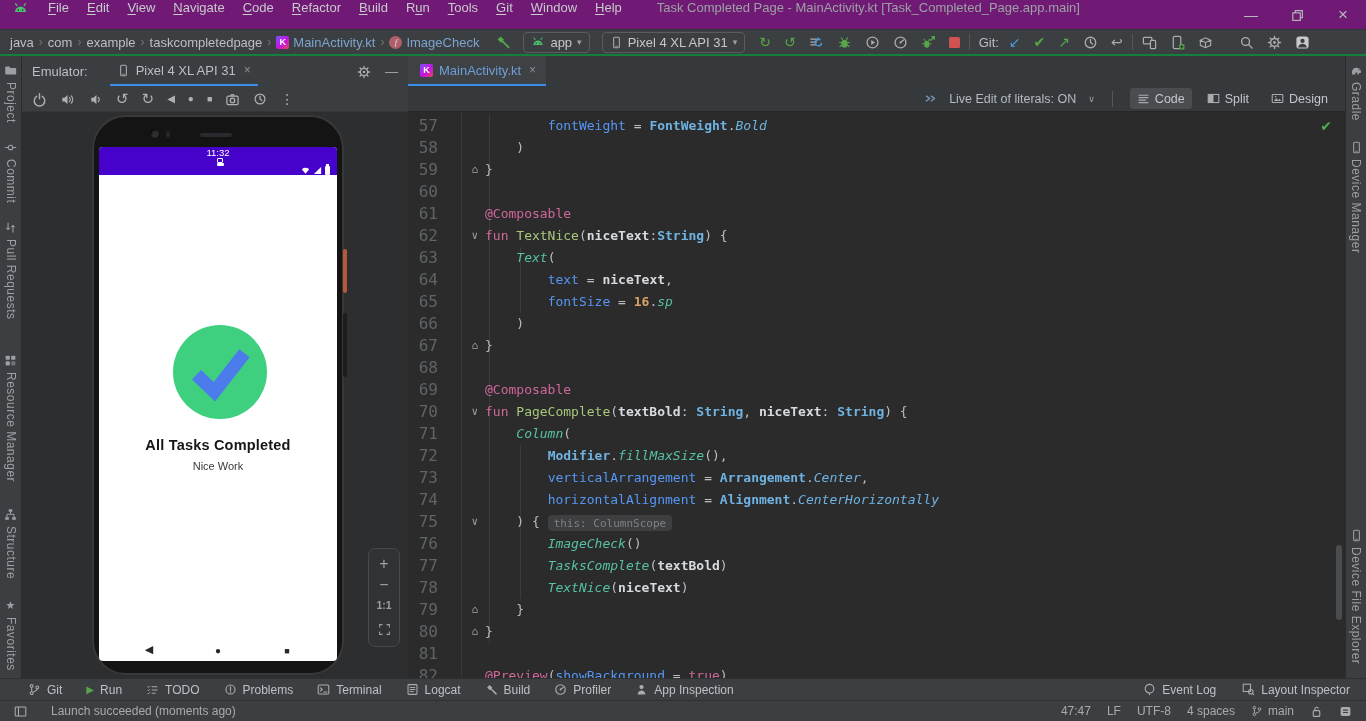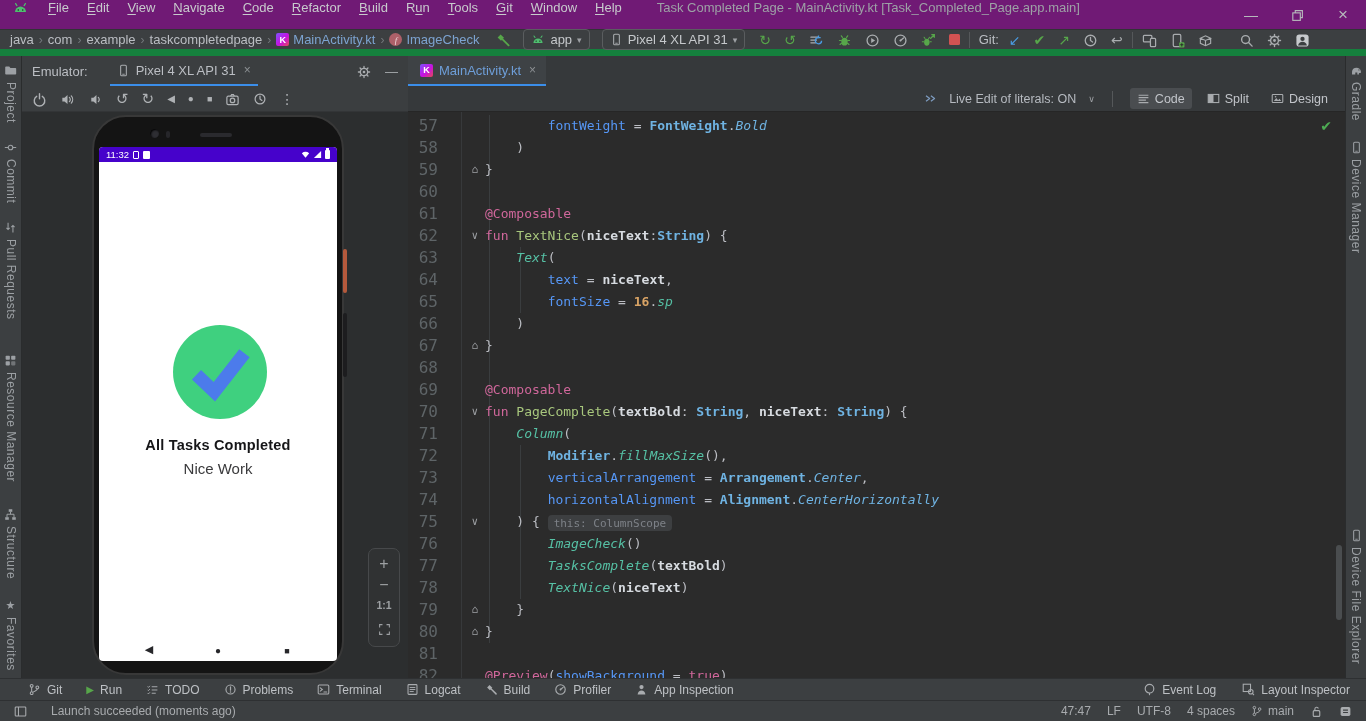--- a/index.html
+++ b/index.html
@@ -18,21 +18,21 @@
   .menu-item { padding:0 9px; color:#C8CACD; cursor:default; }
   .menu-item u { text-decoration:underline; text-underline-offset:2px; }
   .win-title { margin-left:26px; color:#9DA1A6; white-space:nowrap; }
   .win-controls { margin-left:auto; display:flex; height:30px; }
   .win-btn { width:46px; display:flex; align-items:center; justify-content:center;
              color:#B6B9BC; font-size:14px; }
 
   
   .toolbar { position:absolute; left:0; top:30px; width:1366px; height:26px;
              background:#3C3F41; display:flex; align-items:center; padding:0 10px;
-             font-size:13px; border-bottom:7px solid #15803d; }
+             font-size:13px; border-bottom:2px solid #15803d; }
   .crumbs { display:flex; align-items:center; gap:5px; }
   .crumb { color:#BBBEC3; }
   .crumb-sep { color:#73777B; font-size:12px; }
   .crumb-file, .crumb-sym { color:#7CA3D0; display:flex; align-items:center; gap:4px; }
   .kt-ic { width:13px; height:13px; border-radius:2px; display:inline-flex; align-items:center;
            justify-content:center; background:linear-gradient(135deg,#7F52FF,#C711E1 55%,#E44857);
            color:#fff; font-size:9px; font-weight:bold; }
   .fn-ic { width:13px; height:13px; border-radius:50%; background:#AD6069; color:#EFD9DC;
            display:inline-flex; align-items:center; justify-content:center;
            font-size:9px; font-style:italic; font-family:"Liberation Serif",serif; }
@@ -77,31 +77,31 @@
   .p-btn-power { position:absolute; right:-5px; top:132px; width:4px; height:44px;
                  background:#B5593C; border-radius:2px; }
   .p-btn-vol { position:absolute; right:-5px; top:196px; width:4px; height:64px;
                background:#1d1d1f; border-radius:2px; }
   .p-cam { position:absolute; left:56px; top:12px; width:9px; height:9px; border-radius:50%;
            background:#2E2E33; box-shadow:inset 1px 1px 2px #000; }
   .p-sensor { position:absolute; left:72px; top:14px; width:4px; height:7px; border-radius:2px; background:#26262A; }
   .p-speaker { position:absolute; left:106px; top:16px; width:32px; height:4px; border-radius:2px; background:#2A2A2E; }
   .screen { position:absolute; left:5px; right:5px; top:30px; bottom:12px;
             background:#FFFFFF; border-radius:4px; overflow:hidden; }
-  .p-status { position:absolute; left:0; right:0; top:0; height:15px; background:#4602CB;
-              display:flex; align-items:center; padding:0 7px; color:#fff; font-size:9.5px; }
+  .p-status { position:absolute; left:0; right:0; top:0; height:28px; background:#4602CB;
+              display:flex; align-items:center; padding:0 7px; color:#fff; font-size:9.5px;flex-direction:column; }
   .p-status .mini { display:inline-block; margin-left:4px; }
   .p-status-right { margin-left:auto; display:flex; align-items:center; gap:3px; }
   .p-batt { width:5px; height:9px; background:#fff; border-radius:1px; position:relative; }
   .p-batt:before { content:""; position:absolute; top:-2px; left:1px; width:3px; height:2px; background:#fff; }
   .p-circle { position:absolute; left:74px; top:178px; width:94px; height:94px; border-radius:50%;
               background:#3FD07F; }
   .p-title { position:absolute; left:0; right:0; top:290px; text-align:center; color:#161618;
              font-size:14.5px; font-weight:bold; letter-spacing:.2px; }
-  .p-sub { position:absolute; left:0; right:0; top:313px; text-align:center; color:#3A3A3C; font-size:15px; }
+  .p-sub { position:absolute; left:0; right:0; top:313px; text-align:center; color:#3A3A3C; font-size:11px; }
   .p-nav { position:absolute; left:0; right:0; bottom:0; height:24px; color:#27272A; }
   .p-nav span { position:absolute; bottom:5px; transform:translateX(-50%); }
 
   
   .zoomctl { position:absolute; right:8px; top:436px; width:32px; border:1px solid #47494B;
              border-radius:7px; display:flex; flex-direction:column; align-items:center;
              gap:9px; padding:8px 0; color:#9DA0A3; background:rgba(60,63,65,.25); }
   .zoomctl .zc-plus { font-size:16px; line-height:14px; }
   .zoomctl .zc-minus { font-size:16px; line-height:10px; }
   .zoomctl .zc-100 { font-size:10.5px; font-weight:bold; }

